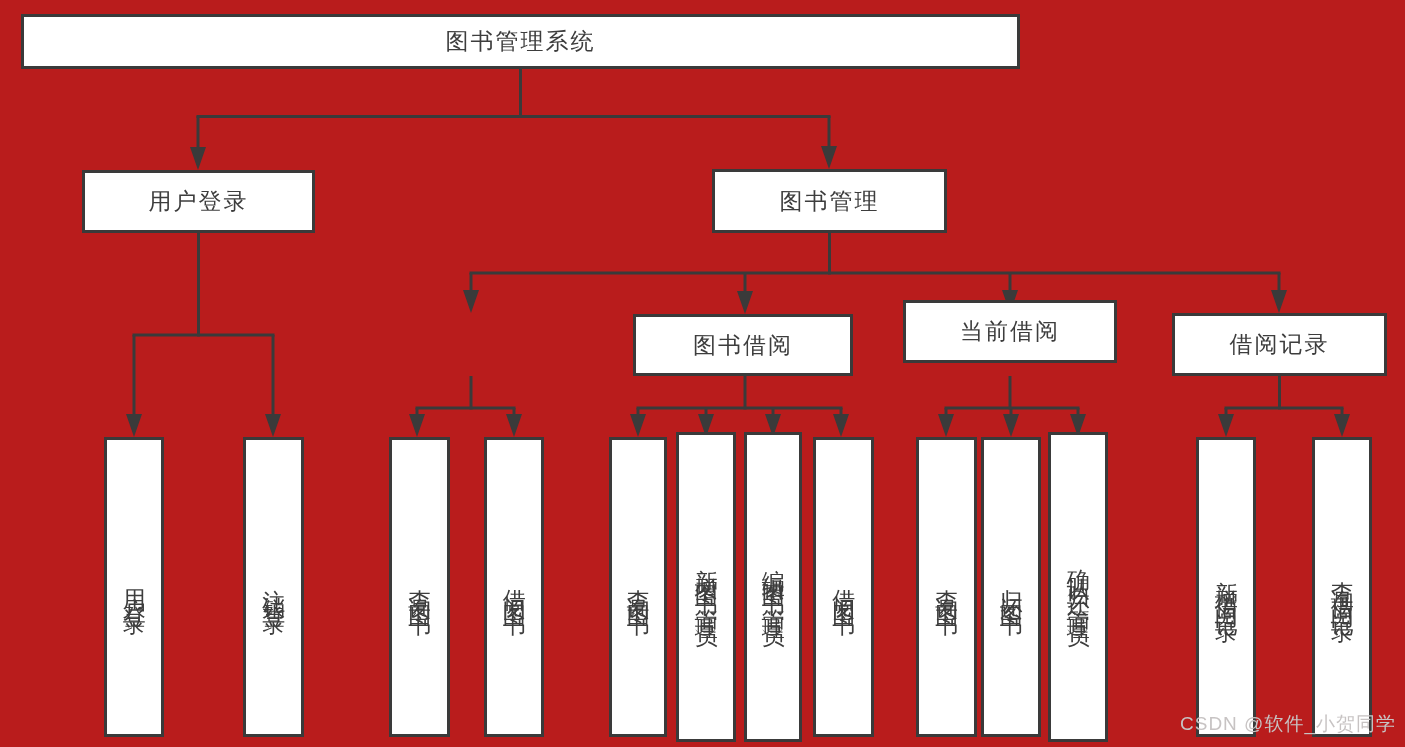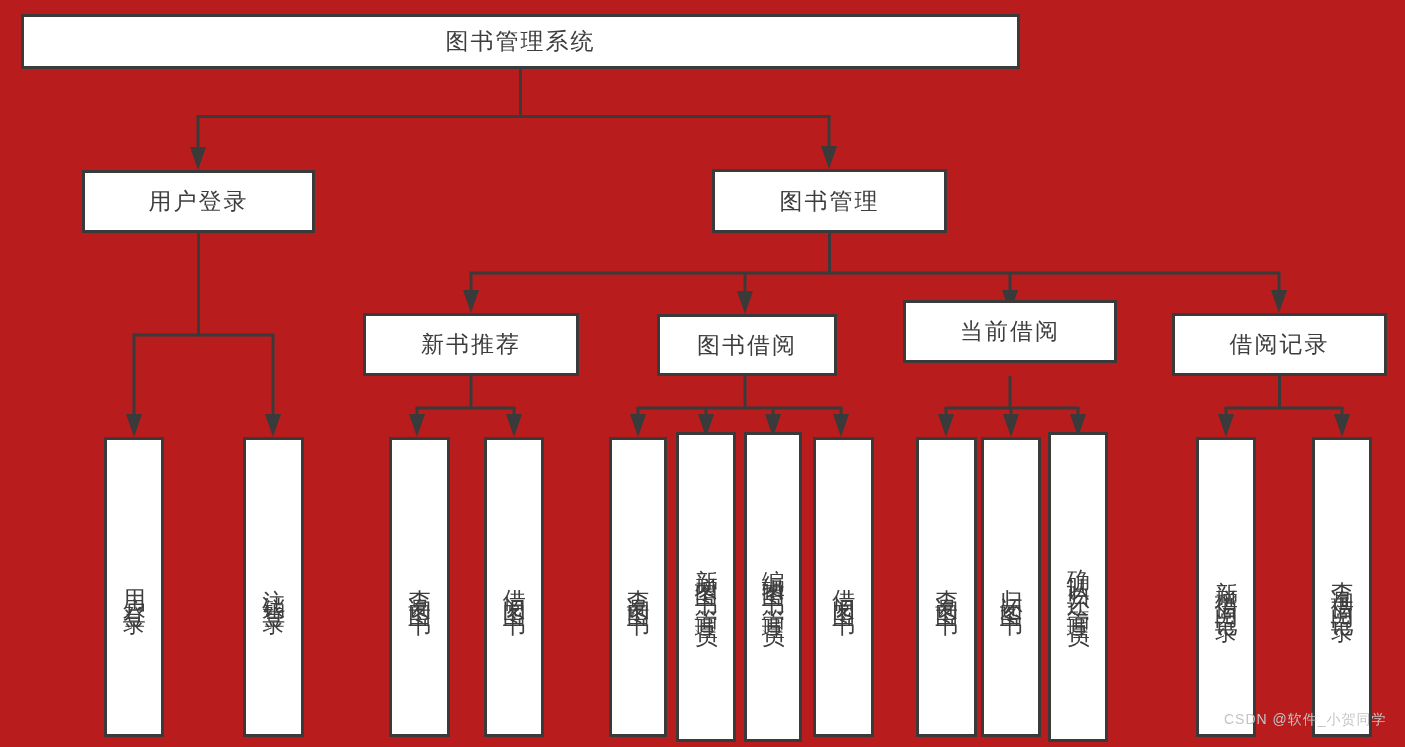--- a/index.html
+++ b/index.html
@@ -40,22 +40,22 @@
   .leaf.tall{top:432px;height:310px;}
   .leaf span{
     writing-mode:vertical-rl;
     text-orientation:mixed;
     font-size:23px;color:var(--text);
     letter-spacing:8px;
     line-height:1.1;
   }
   .watermark{
     position:absolute;
-    left:1224px;top:711px;
-    font-size:14px;
+    left:1180px;top:711px;
+    font-size:19px;
     color:var(--watermark);
     letter-spacing:1px;
     white-space:nowrap;
   }
 </style>
 </head>
 <body>
 
 <div class="stage">
 
@@ -119,22 +119,21 @@
       <polygon points="1226,437 1218,414 1234,414"></polygon>
     <path d="M1342 408 V418"></path>
       <polygon points="1342,437 1334,414 1350,414"></polygon>
   </svg>
 
   <div class="node" style="left:21px;top:14px;width:999px;height:55px;">图书管理系统</div>
 
   <div class="node" style="left:82px;top:170px;width:233px;height:63px;">用户登录</div>
   <div class="node" style="left:712px;top:169px;width:235px;height:64px;font-family:Liberation Mono, monospace;">图书管理</div>
 
-  <div class="node" style="left:363px;top:313px;width:216px;height:63px;">新书推荐</div>
-  <div class="node" style="left:657px;top:314px;width:180px;height:62px;">图书借阅</div>
+  <div class="node" style="left:633px;top:314px;width:220px;height:62px;">图书借阅</div>
   <div class="node" style="left:903px;top:300px;width:214px;height:63px;">当前借阅</div>
   <div class="node" style="left:1172px;top:313px;width:215px;height:63px;">借阅记录</div>
 
   <div class="leaf" style="left:104px;width:60px;">
     <span>用户登录</span>
   </div>
   <div class="leaf" style="left:243px;width:61px;">
     <span>注销登录</span>
   </div>
 

